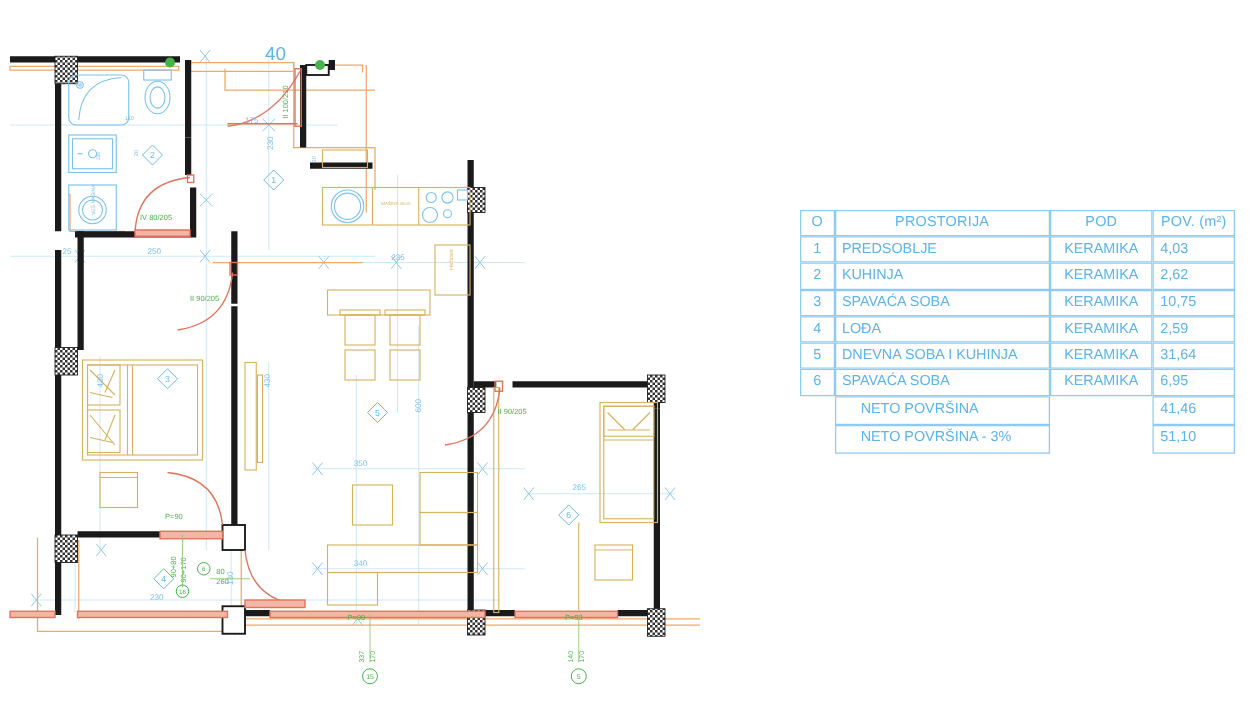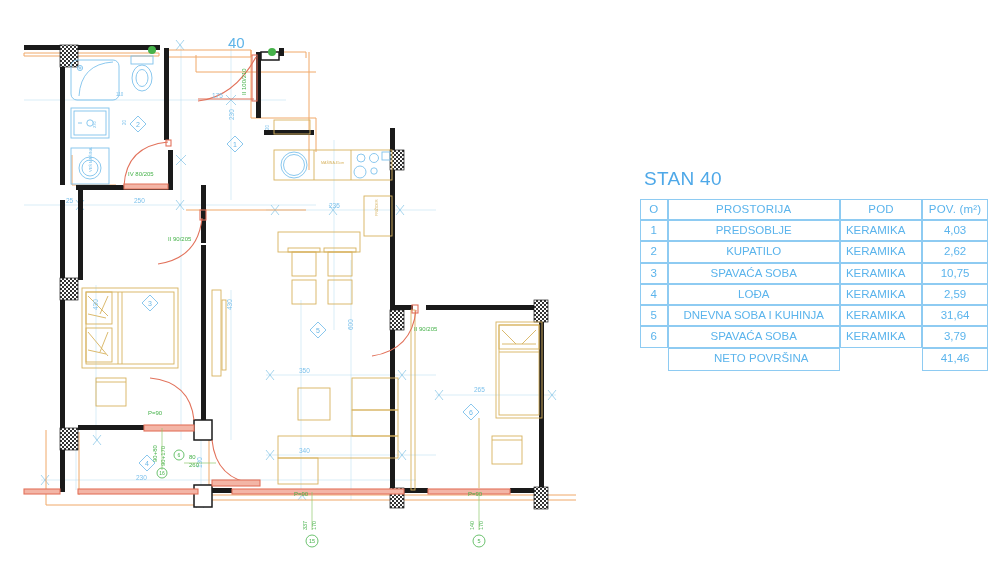--- a/index.html
+++ b/index.html
@@ -1,42 +1,42 @@
 <!DOCTYPE html>
 <html><head>
 <meta charset="utf-8">
 <style>
   html,body{margin:0;padding:0;background:#ffffff;}
   body{width:1000px;height:580px;overflow:hidden;
        font-family:"Liberation Sans","DejaVu Sans",sans-serif;}
   #root{position:relative;width:1000px;height:580px;background:#fff;}
 
   
-  #plan-wrap{position:absolute;left:0;top:0;width:600px;height:580px;padding-left:16px;}
+  #plan-wrap{position:absolute;left:0;top:0;width:600px;height:580px;}
   #plan{display:block;}
 
   
   #legend{position:absolute;left:640px;top:168px;width:348px;}
   #legend-title{
     font-size:19px;color:#4ea8e8;letter-spacing:.3px;
     margin:0 0 9px 4px;font-weight:400;
   }
   table.tbl{border-collapse:separate;border-spacing:0;width:348px;}
   table.tbl td,table.tbl th{
     border:1px solid #8ecbf2;
     color:#5bb4ec;font-weight:400;
     font-size:11.5px;line-height:1.15;
     padding:3px 5px;height:13px;
     background:#fff;white-space:nowrap;
   }
   table.tbl th{text-align:center;font-size:11.5px;letter-spacing:.2px;}
   .c-no{width:26px;text-align:center;}
-  .c-room{width:178px;text-align:center;padding-left:7px;}
-  .c-floor{width:88px;text-align:left;}
-  .c-area{width:56px;text-align:center;padding-right:7px;}
+  .c-room{width:178px;text-align:left;padding-left:7px;}
+  .c-floor{width:88px;text-align:center;}
+  .c-area{width:56px;text-align:left;padding-right:7px;}
   .noborder{border:none !important;background:transparent !important;}
   tr.sum td{height:15px;}
   .sum .c-room{padding-left:20px;}
 
   
   .tx-blue{fill:#7ec2ec;font-size:6.5px;font-family:"Liberation Sans",sans-serif;}
   .tx-green{fill:#46b24a;font-size:6px;font-family:"Liberation Sans",sans-serif;}
   .tx-gold{fill:#d7b25e;font-size:3.6px;font-family:"Liberation Sans",sans-serif;}
   .tx-title{fill:#5fb4e8;font-size:15px;font-family:"Liberation Sans",sans-serif;}
   .tx-rm{fill:#6cb9e8;font-size:7px;font-family:"Liberation Sans",sans-serif;}
@@ -389,41 +389,40 @@
       <text class="tx-green" style="font-size:5.5px" transform="rotate(-90 291 530)" x="291" y="530">337</text>
       <text class="tx-green" style="font-size:5.5px" transform="rotate(-90 300 530)" x="300" y="530">170</text>
       <text class="tx-green" style="font-size:5.5px" transform="rotate(-90 458 530)" x="458" y="530">140</text>
       <text class="tx-green" style="font-size:5.5px" transform="rotate(-90 467 530)" x="467" y="530">170</text>
     </g>
 
   </svg>
   </div>
 
   <div id="legend">
-    <div id="legend-title">STAN 40</div>
 
     <table class="tbl">
       <thead>
         <tr>
           <th class="c-no">O</th>
           <th class="c-room">PROSTORIJA</th>
           <th class="c-floor">POD</th>
           <th class="c-area">POV. (m²)</th>
         </tr>
       </thead>
       <tbody>
         <tr>
           <td class="c-no">1</td>
           <td class="c-room">PREDSOBLJE</td>
           <td class="c-floor">KERAMIKA</td>
           <td class="c-area">4,03</td>
         </tr>
         <tr>
           <td class="c-no">2</td>
-          <td class="c-room">KUPATILO</td>
+          <td class="c-room">KUHINJA</td>
           <td class="c-floor">KERAMIKA</td>
           <td class="c-area">2,62</td>
         </tr>
         <tr>
           <td class="c-no">3</td>
           <td class="c-room">SPAVAĆA SOBA</td>
           <td class="c-floor">KERAMIKA</td>
           <td class="c-area">10,75</td>
         </tr>
         <tr>
@@ -435,25 +434,31 @@
         <tr>
           <td class="c-no">5</td>
           <td class="c-room">DNEVNA SOBA I KUHINJA</td>
           <td class="c-floor">KERAMIKA</td>
           <td class="c-area">31,64</td>
         </tr>
         <tr>
           <td class="c-no">6</td>
           <td class="c-room">SPAVAĆA SOBA</td>
           <td class="c-floor">KERAMIKA</td>
-          <td class="c-area">3,79</td>
+          <td class="c-area">6,95</td>
         </tr>
         <tr class="sum">
           <td class="c-no noborder"></td>
           <td class="c-room">NETO POVRŠINA</td>
           <td class="c-floor noborder"></td>
           <td class="c-area">41,46</td>
         </tr>
+        <tr class="sum">
+          <td class="c-no noborder"></td>
+          <td class="c-room">NETO POVRŠINA - 3%</td>
+          <td class="c-floor noborder"></td>
+          <td class="c-area">51,10</td>
+        </tr>
       </tbody>
     </table>
   </div>
 
 </div>
 
 </body></html>

